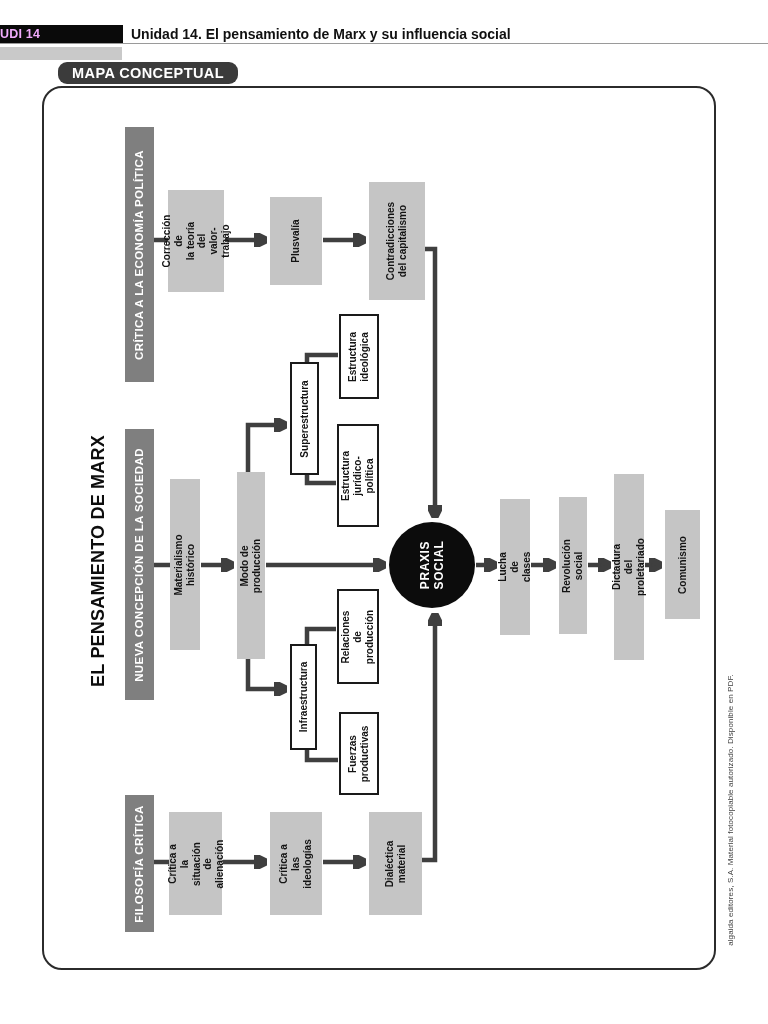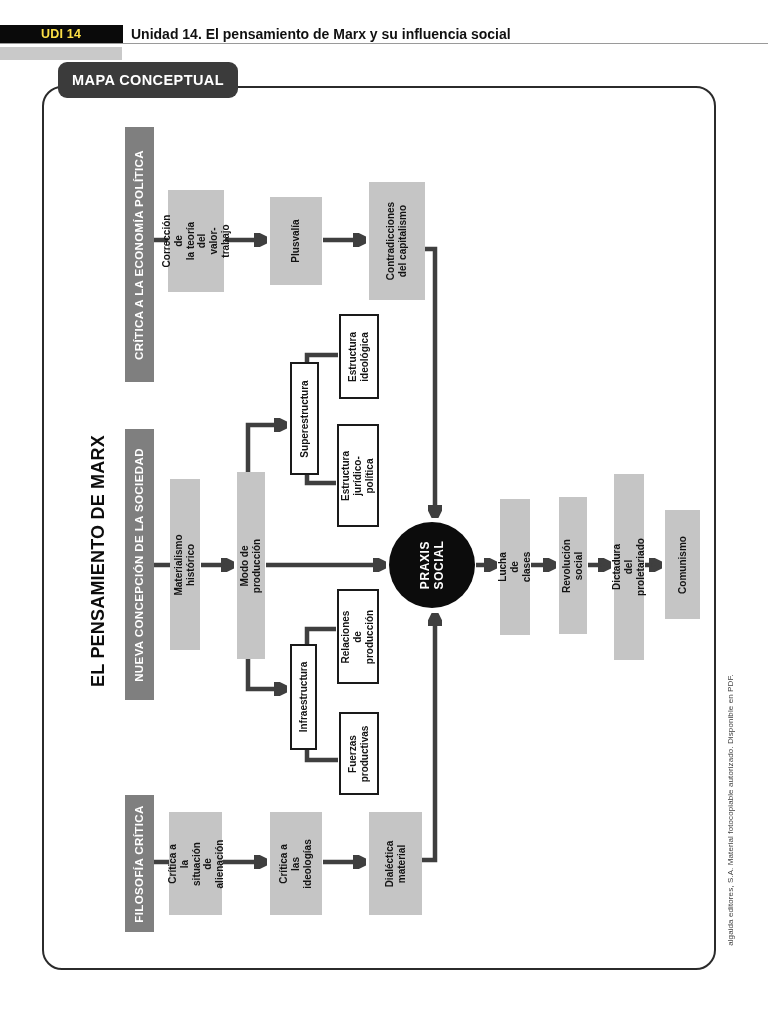--- a/index.html
+++ b/index.html
@@ -4,32 +4,32 @@
 <style>
   html,body{margin:0;padding:0;}
   body{
     width:768px;height:1024px;position:relative;background:#fff;
     font-family:"Liberation Sans",sans-serif;overflow:hidden;
     -webkit-font-smoothing:antialiased;
   }
   
   .udibar{
     position:absolute;left:0;top:25px;width:123px;height:19px;
-    background:var(--header_bar,#0a0a0a);color:#fde047;font-weight:bold;font-size:12.5px;
-    line-height:19px;text-align:center;padding-right:1px;box-sizing:border-box;
+    background:var(--header_bar,#0a0a0a);color:#f0abfc;font-weight:bold;font-size:12.5px;
+    line-height:19px;text-align:left;padding-right:1px;box-sizing:border-box;
     letter-spacing:.2px;
   }
   .unit-title{
     position:absolute;left:131px;top:25px;height:19px;line-height:19px;
     font-weight:bold;font-size:14px;color:#101010;white-space:nowrap;
   }
   .rule{position:absolute;left:0;top:42.5px;width:768px;height:1.5px;background:#9a9a9a;}
   .strip{position:absolute;left:0;top:47px;width:122px;height:13px;background:var(--strip,#c9c9c9);}
   .mapa{
-    position:absolute;left:58px;top:62px;width:180px;height:36px;
+    position:absolute;left:58px;top:62px;width:180px;height:22px;
     background:var(--section_box,#3b3b3b);border-radius:9px;color:#fff;
     font-weight:bold;font-size:14.5px;letter-spacing:.4px;
     display:flex;align-items:center;justify-content:center;z-index:3;
   }
   
   .sheet{
     position:absolute;left:42px;top:86px;width:674px;height:884px;
     border:2px solid #2b2b2b;border-radius:20px;background:#fff;box-sizing:border-box;
   }
   .wires{position:absolute;left:0;top:0;width:674px;height:884px;pointer-events:none;}

